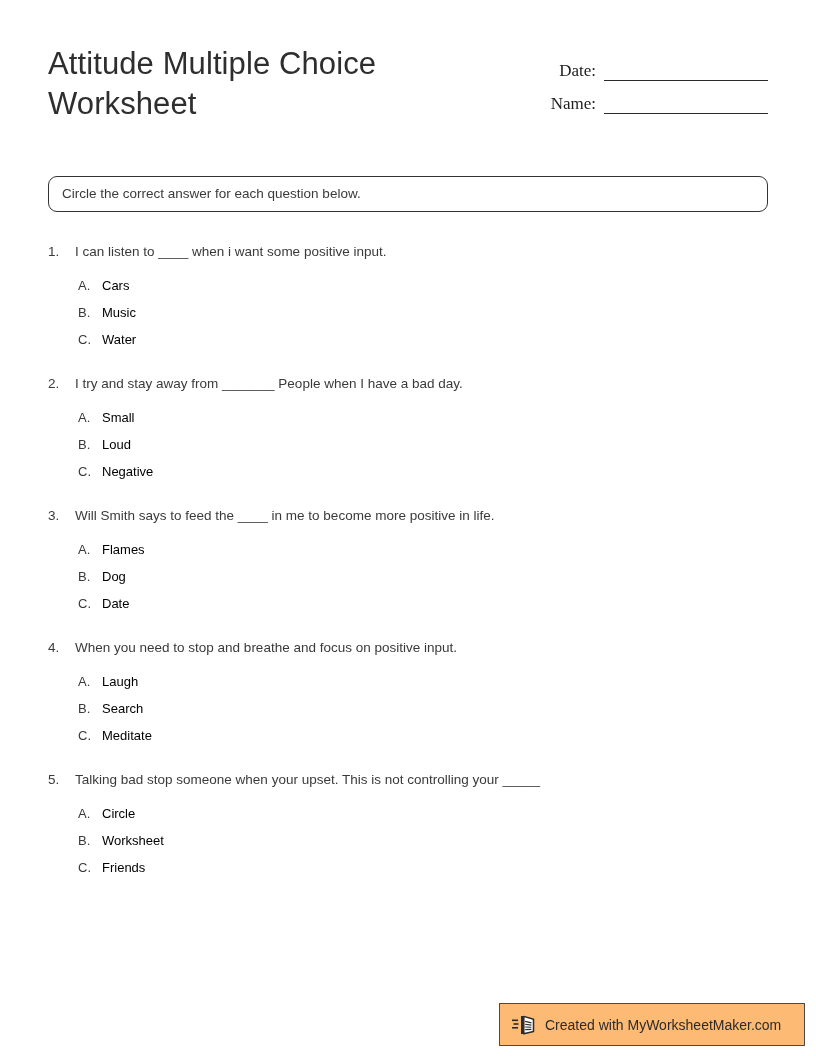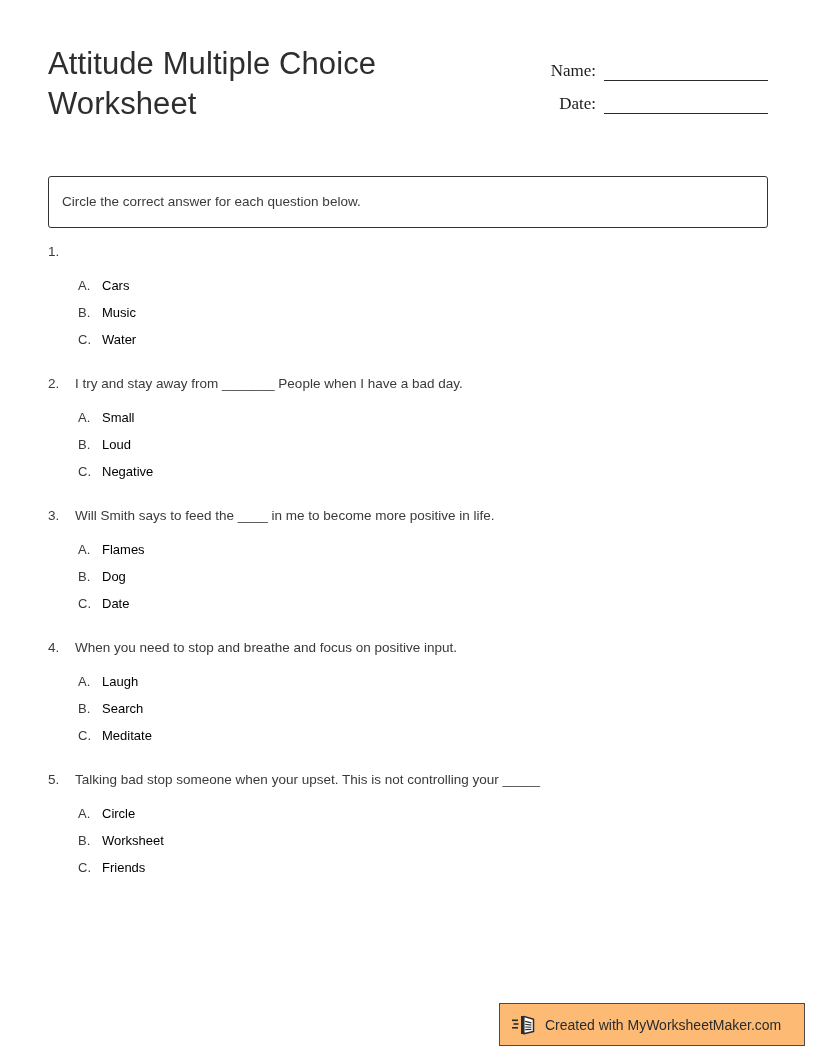--- a/index.html
+++ b/index.html
@@ -66,23 +66,23 @@
     border-bottom: 1.6px solid #2a2a2a;
     height: 21px;
   }
 
   
   .instruction-box {
     position: absolute;
     left: 48px;
     top: 176px;
     width: 720px;
-    height: 52px;
+    height: 36px;
     border: 1.3px solid #333333;
-    border-radius: 3px;
+    border-radius: 9px;
     box-sizing: border-box;
     display: flex;
     align-items: center;
     background: #ffffff;
   }
   .instruction-text {
     padding-left: 13px;
     font-size: 13.5px;
     color: #3a3a3a;
     line-height: 16px;
@@ -165,39 +165,40 @@
 </head>
 <body>
 
 <div class="page">
 
   <div class="header">
     <h1 class="title">Attitude Multiple Choice Worksheet</h1>
 
     <div class="namedate">
       <div class="nd-row">
+        <span class="nd-label">Date:</span>
+        <span class="nd-line"></span>
+      </div>
+      <div class="nd-row">
         <span class="nd-label">Name:</span>
-        <span class="nd-line"></span>
-      </div>
-      <div class="nd-row">
-        <span class="nd-label">Date:</span>
         <span class="nd-line"></span>
       </div>
     </div>
   </div>
 
   <div class="instruction-box">
     <span class="instruction-text">Circle the correct answer for each question below.</span>
   </div>
 
   <div class="questions">
 
     <div class="question-block">
       <div class="q-line">
         <span class="q-num">1.</span>
+        <span class="q-text">I can listen to ____ when i want some positive input.</span>
       </div>
       <div class="opt-line">
         <span class="opt-letter">A.</span>
         <span class="opt-text">Cars</span>
       </div>
       <div class="opt-line">
         <span class="opt-letter">B.</span>
         <span class="opt-text">Music</span>
       </div>
       <div class="opt-line">

